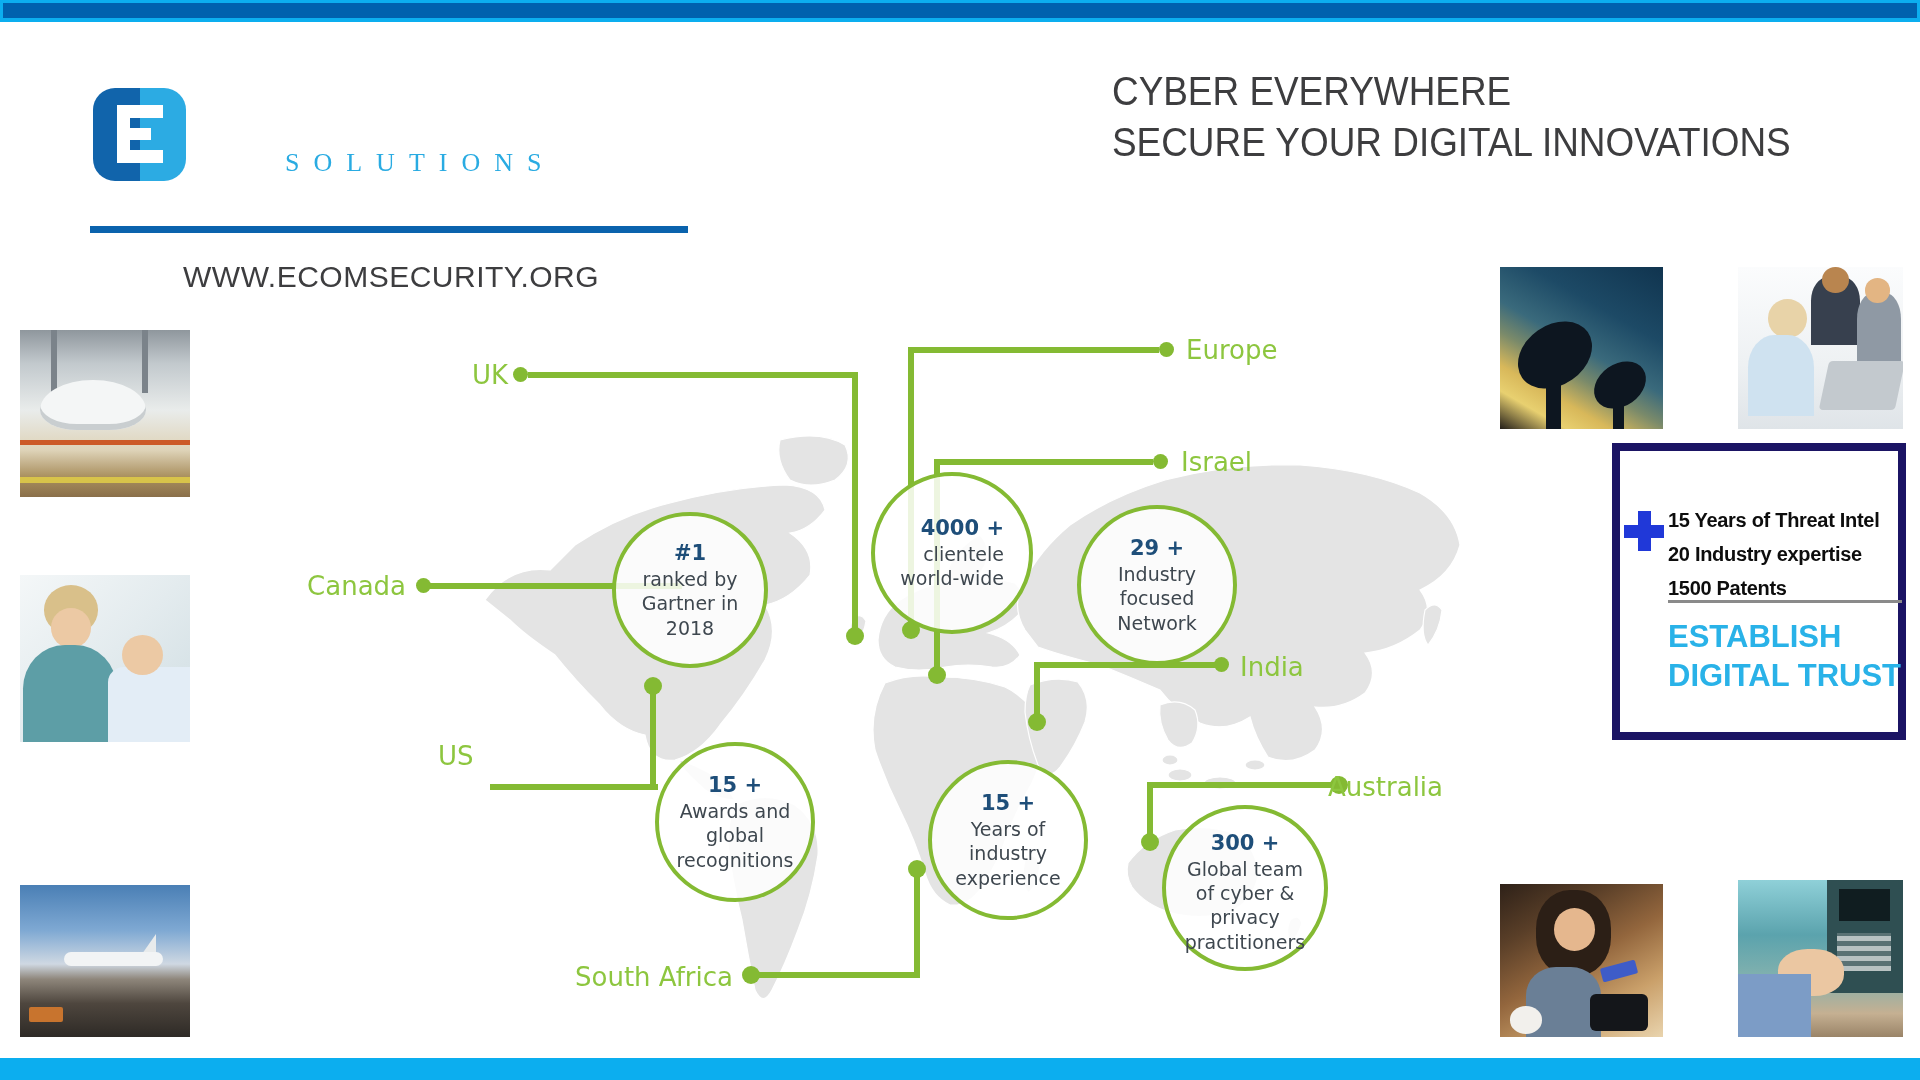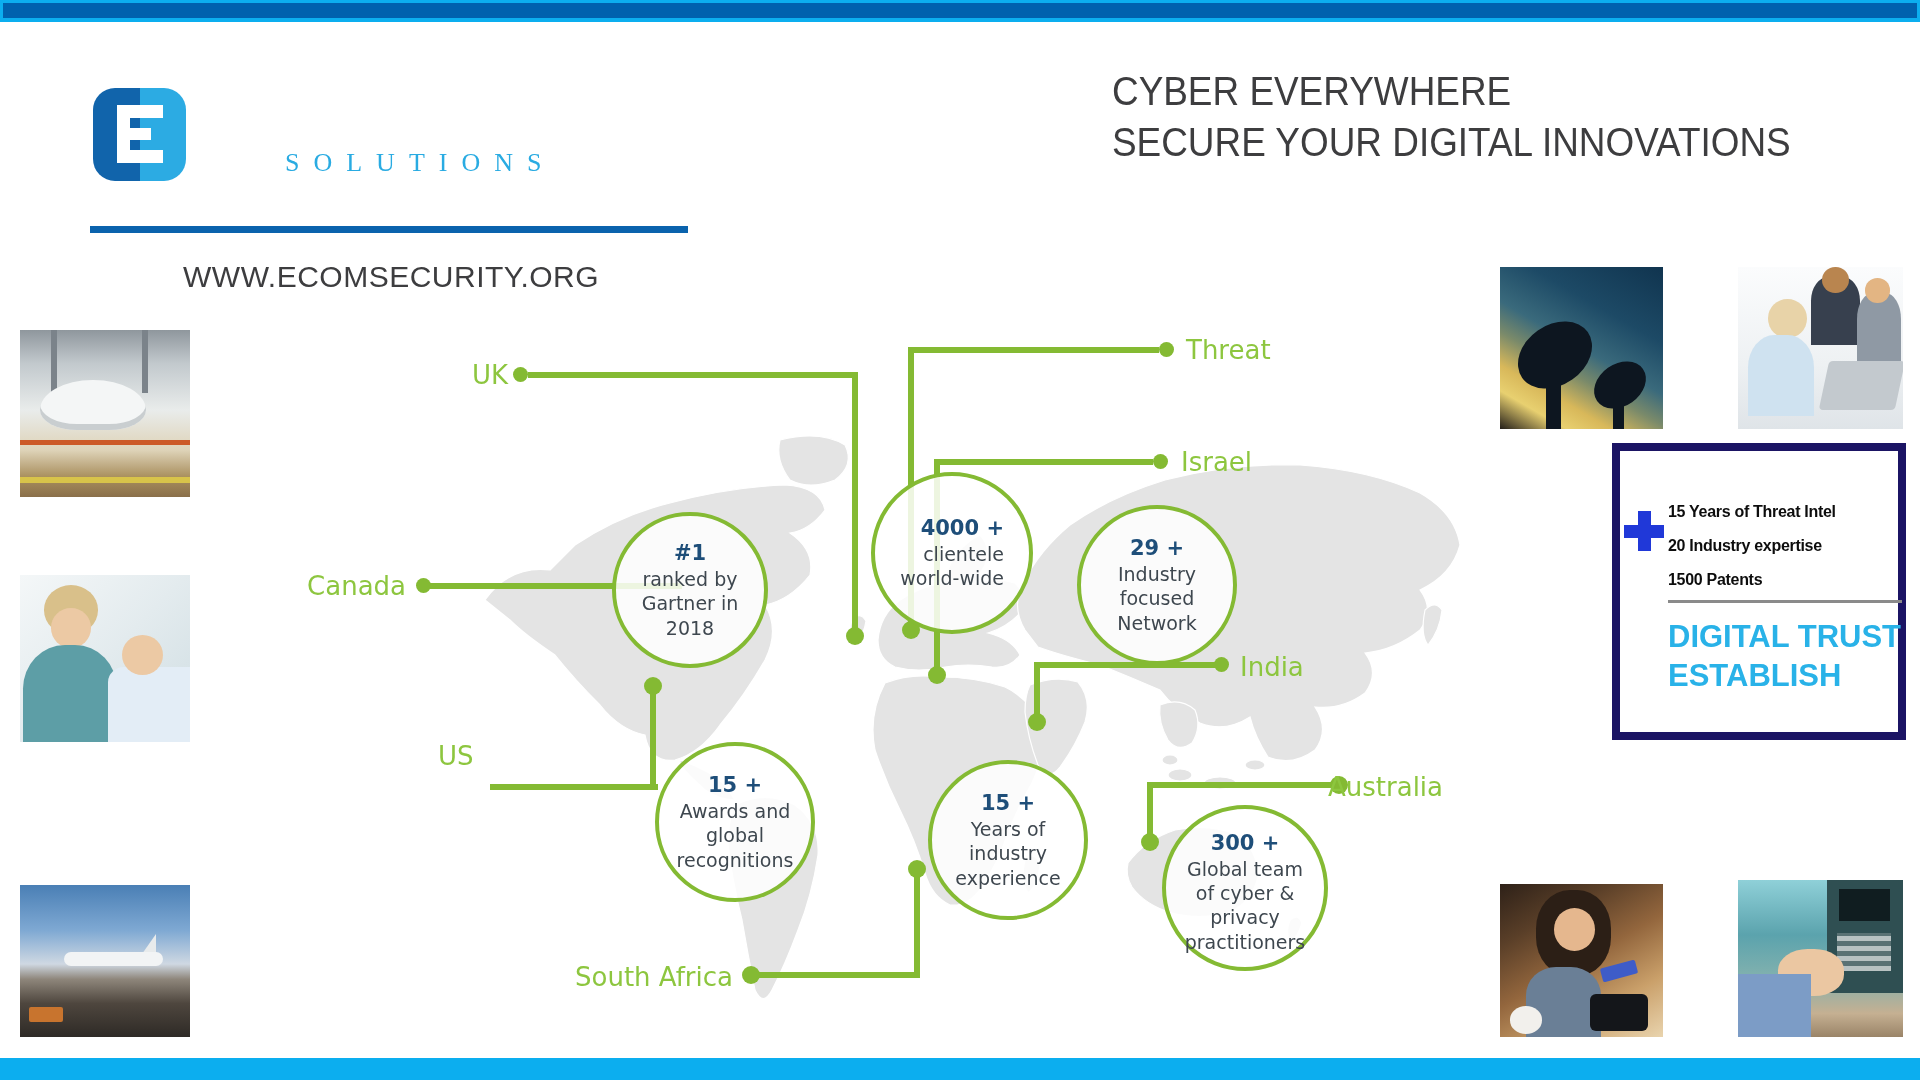--- a/index.html
+++ b/index.html
@@ -52,22 +52,22 @@
   .stat-inner{color:#3e474f;font-size:19px;line-height:1.28;}
   .stat-value{display:block;font-weight:bold;color:#1e4e79;font-size:21px;}
 
   
   .trust-box{position:absolute;left:1612px;top:443px;width:294px;height:297px;border:8px solid #1b1464;
              background:#ffffff;box-sizing:border-box;z-index:4;}
   .plus{position:absolute;left:4px;top:60px;width:40px;height:40px;}
   .plus div{position:absolute;background:#2038d8;}
   .plus-h{left:0;top:14px;width:40px;height:13px;}
   .plus-v{left:14px;top:0;width:13px;height:40px;}
-  .trust-lines{position:absolute;left:48px;top:44px;width:236px;font-family:"Liberation Sans",sans-serif;
-               font-size:16px;font-weight:bold;color:#0d0d0d;line-height:34px;letter-spacing:-0.3px;white-space:nowrap;}
+  .trust-lines{position:absolute;left:48px;top:52px;width:236px;font-family:"Liberation Sans",sans-serif;
+               font-size:20px;font-weight:bold;color:#0d0d0d;line-height:34px;letter-spacing:-0.3px;white-space:nowrap;}
   .trust-divider{position:absolute;left:48px;top:149px;width:234px;height:3px;background:#8a8a8a;}
   .trust-cta{position:absolute;left:48px;top:166px;font-family:"Liberation Sans",sans-serif;
              font-size:31px;font-weight:bold;color:#29b2e8;line-height:39px;white-space:nowrap;}
 
   
   .photo{position:absolute;overflow:hidden;z-index:1;}
   .photo div{position:absolute;}
   .ph-factory{left:20px;top:330px;width:170px;height:167px;
     background:linear-gradient(180deg,#8f979d 0%,#c2c9cd 20%,#e9eceb 48%,#ded3b8 72%,#a98f5e 88%,#8a6f4a 100%);}
   .car{left:12%;top:30%;width:62%;height:30%;background:#f4f6f6;
@@ -174,21 +174,21 @@
       <path d="M810,505 Q818,498 822,508 Q818,522 810,528 Q805,516 810,505 Z"></path>
     </g>
   </svg>
 
   <div class="country r" style="left:380px;top:360px;width:128px;">UK</div>
   <div class="dot" style="left:513px;top:367px;"></div>
   <div class="line" style="left:528px;top:372px;width:330px;height:6px;"></div>
   <div class="line" style="left:852px;top:372px;width:6px;height:260px;"></div>
   <div class="dot big" style="left:846px;top:627px;"></div>
 
-  <div class="country" style="left:1186px;top:335px;">Threat</div>
+  <div class="country" style="left:1186px;top:335px;">Europe</div>
   <div class="dot" style="left:1159px;top:342px;"></div>
   <div class="line" style="left:914px;top:347px;width:245px;height:6px;"></div>
   <div class="line" style="left:908px;top:347px;width:6px;height:278px;"></div>
   <div class="dot big" style="left:902px;top:621px;"></div>
 
   <div class="country" style="left:1181px;top:447px;">Israel</div>
   <div class="dot" style="left:1153px;top:454px;"></div>
   <div class="line" style="left:940px;top:459px;width:213px;height:6px;"></div>
   <div class="line" style="left:934px;top:459px;width:6px;height:210px;"></div>
   <div class="dot big" style="left:928px;top:666px;"></div>
@@ -262,22 +262,22 @@
       <div class="plus-h"></div>
         <div class="plus-v"></div>
     </div>
     <div class="trust-lines">
       <div>15 Years of Threat Intel</div>
       <div>20 Industry expertise</div>
       <div>1500 Patents</div>
     </div>
     <div class="trust-divider"></div>
     <div class="trust-cta">
+      <div>ESTABLISH</div>
       <div>DIGITAL TRUST</div>
-      <div>ESTABLISH</div>
     </div>
   </div>
 
   <div class="photo ph-factory">
     <div class="post1"></div>
       <div class="post2"></div>
     <div class="car"></div>
     <div class="rail"></div>
       <div class="rail2"></div>
   </div>

